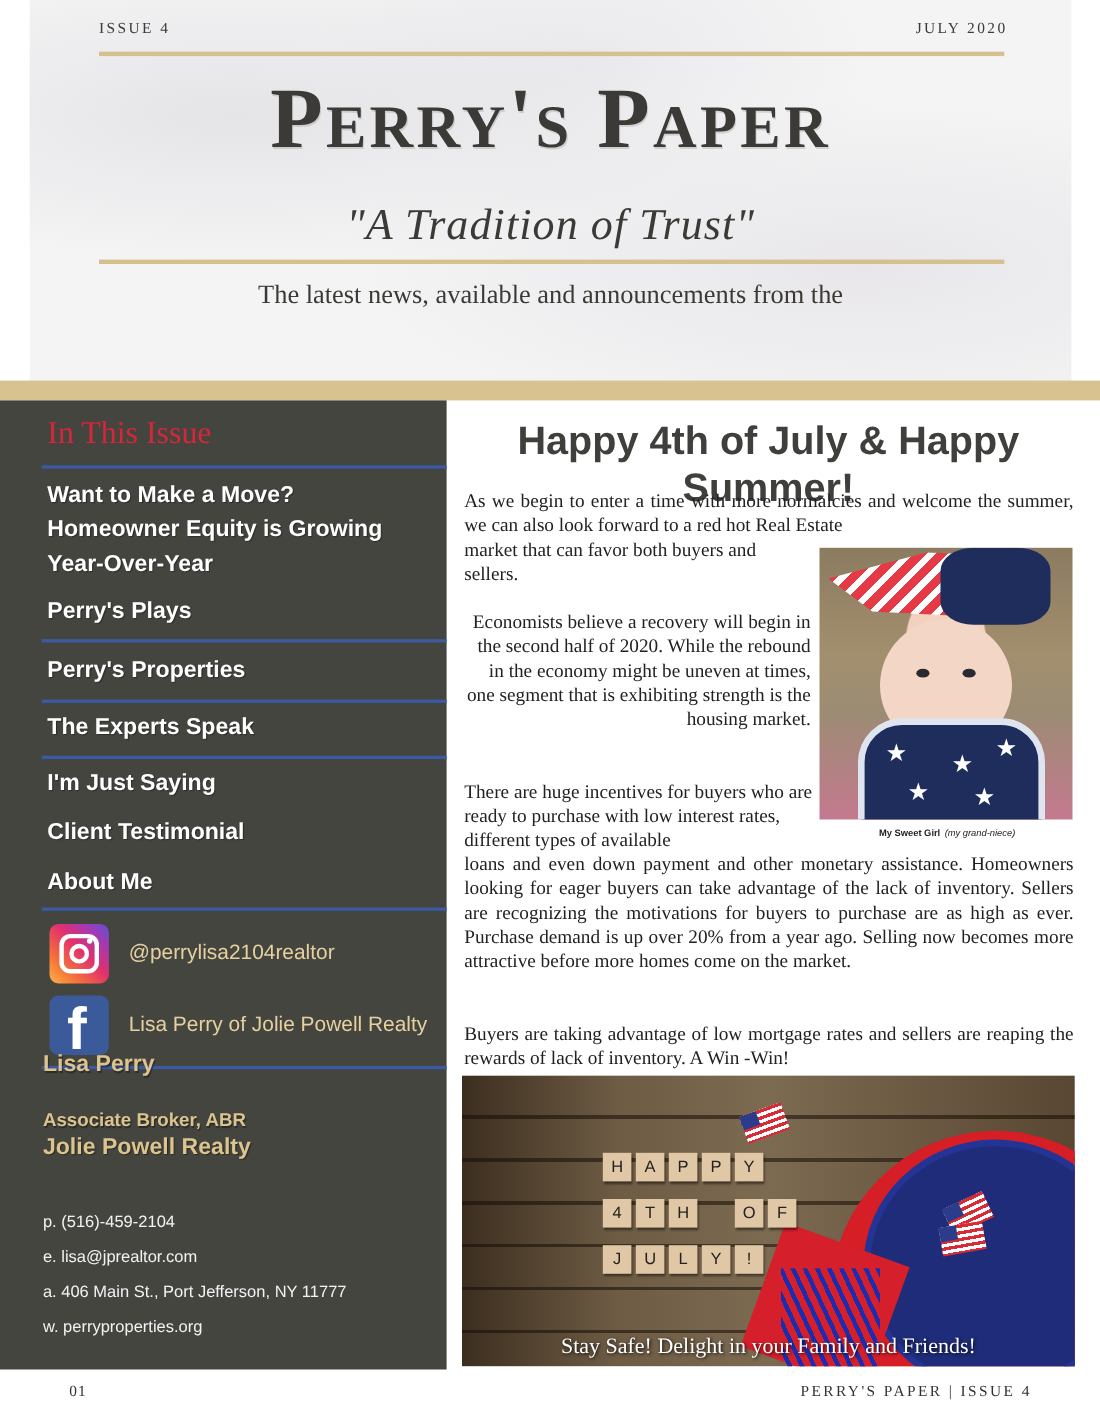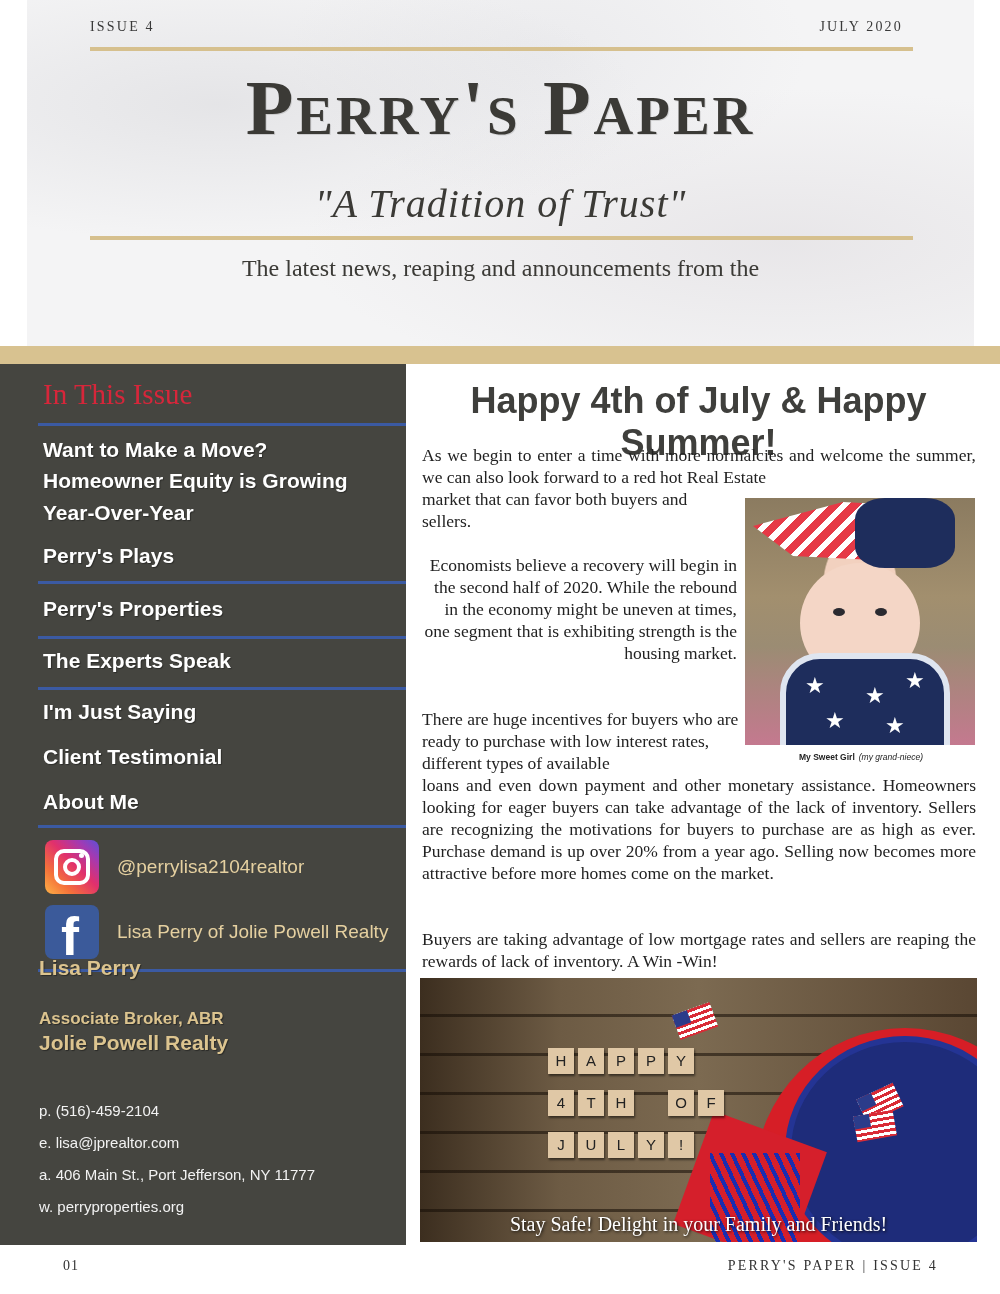--- a/index.html
+++ b/index.html
@@ -13,21 +13,21 @@
       radial-gradient(ellipse at 20% 30%, rgba(200,200,205,0.35), transparent 40%),
       radial-gradient(ellipse at 80% 70%, rgba(210,205,210,0.35), transparent 45%),
       radial-gradient(ellipse at 55% 15%, rgba(215,215,220,0.3), transparent 35%),
       #f4f4f5;
   }
   .issue-label, .date-label {
     position: absolute; top: 19px; font-family: "Liberation Serif", serif;
     font-size: 14px; letter-spacing: 2.2px; color: #3a3a3a;
   }
   .issue-label { left: 63px; }
-  .date-label { right: 71px; }
+  .date-label { right: 58px; }
   .gold-rule { position: absolute; left: 63px; width: 823px; height: 4px; background: #d6c08e; }
   .rule-top { top: 47px; }
   .rule-mid { top: 236px; }
   .title {
     position: absolute; left: 0; width: 100%; top: 60px; text-align: center;
     font-family: "Liberation Serif", serif; font-size: 78px; letter-spacing: 3px;
     font-variant: small-caps; color: #3b3a36; line-height: 96px;
     text-shadow: 1px 1px 0 rgba(0,0,0,0.12);
   }
   .motto {
@@ -120,21 +120,21 @@
 <body>
 
 <header class="masthead">
   <div class="issue-label">ISSUE 4</div>
   <div class="date-label">JULY 2020</div>
   <div class="gold-rule rule-top"></div>
   <h1 class="title">Perry's Paper</h1>
   <div class="motto">"A Tradition of Trust"</div>
   <div class="gold-rule rule-mid"></div>
   <div class="tagline">
-    <div>The latest news, reaping and announcements from the</div>
+    <div>The latest news, available and announcements from the</div>
   </div>
 </header>
 
 <div class="gold-band"></div>
 
 <aside class="sidebar">
   <div class="in-issue">In This Issue</div>
   <div class="blue-rule" style="top:59px"></div>
 
   <div class="toc-item" style="top:70px">Want to Make a Move?</div>

